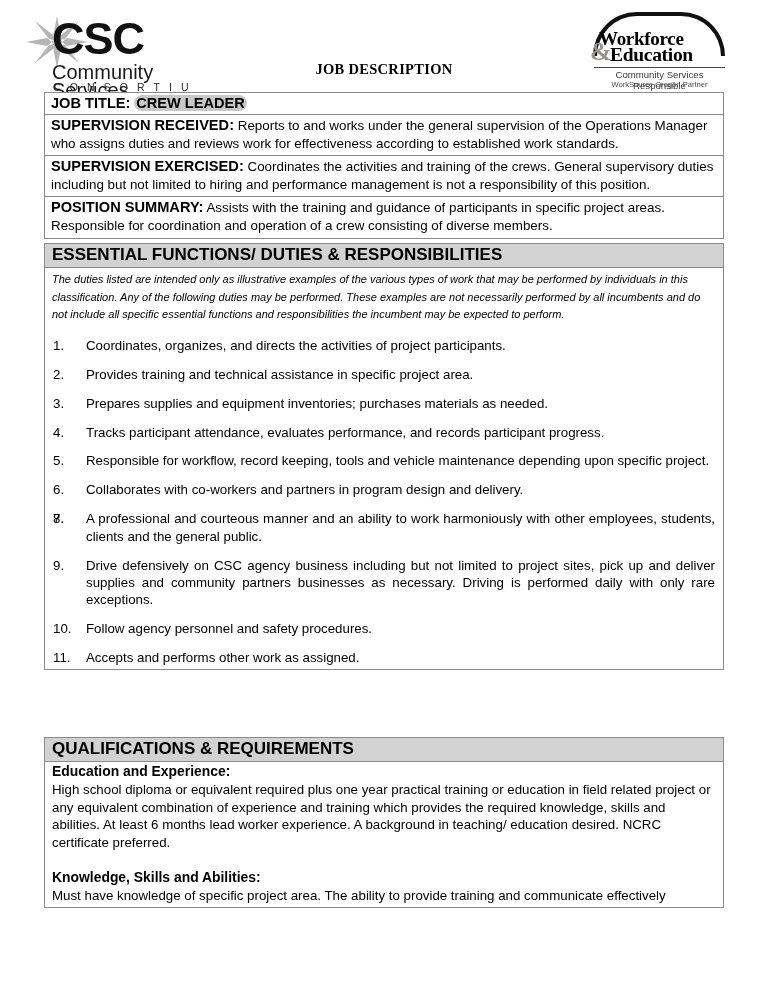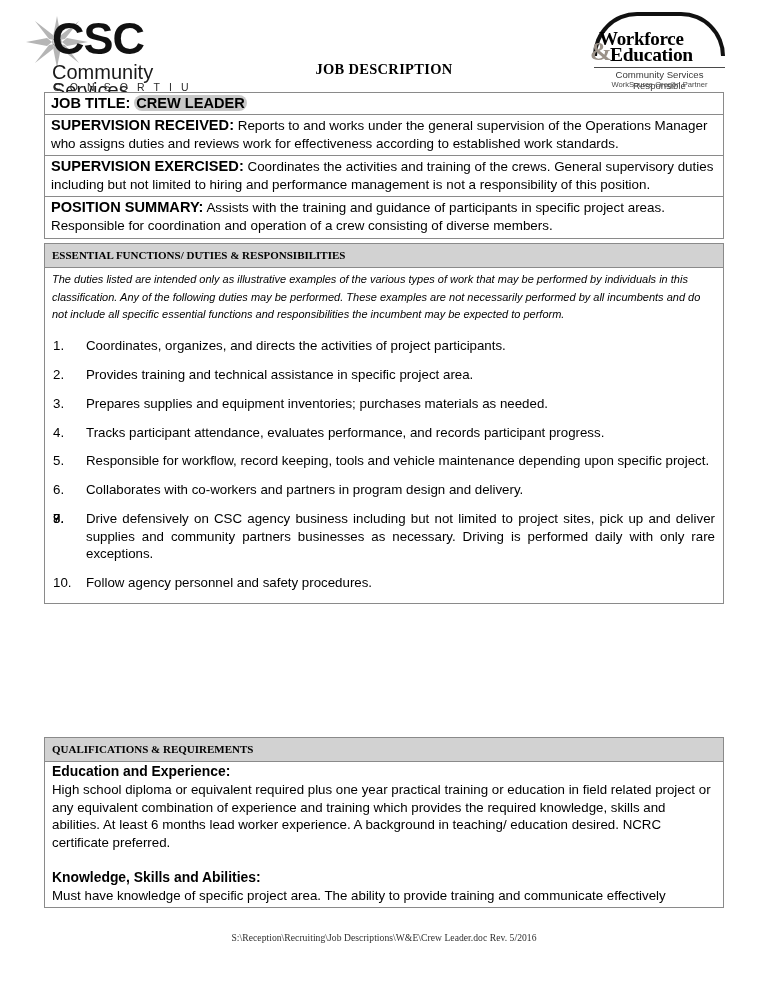--- a/index.html
+++ b/index.html
@@ -188,24 +188,23 @@
     font-weight: bold;
     font-size: 14.6px;
     padding: 0 2px;
     border-radius: 8px;
   }
   .sec-head {
     border: 1px solid #8a8a8a;
     background: #d2d2d2;
     box-sizing: border-box;
     padding: 2px 6px 3px 7px;
-    font-size: 11px;
+    font-size: 17px;
     font-weight: bold;
     line-height: 18px;
-    font-family: Liberation Serif, serif;
   }
 
   .intro-italic {
     font-style: italic;
     font-size: 11px;
     line-height: 17.6px;
     padding: 3px 6px 2px 7px;
   }
 
   
@@ -323,33 +322,33 @@
       <div class="intro-italic">The duties listed are intended only as illustrative examples of the various types of work that may be performed by individuals in this classification. Any of the following duties may be performed. These examples are not necessarily performed by all incumbents and do not include all specific essential functions and responsibilities the incumbent may be expected to perform.</div>
       <div style="height:11px;"></div>
       <ol class="duties">
         <li><span class="num">1.</span><span>Coordinates, organizes, and directs the activities of project participants.</span></li>
         <li><span class="num">2.</span><span>Provides training and technical assistance in specific project area.</span></li>
         <li><span class="num">3.</span><span>Prepares supplies and equipment inventories; purchases materials as needed.</span></li>
         <li><span class="num">4.</span><span>Tracks participant attendance, evaluates performance, and records participant progress.</span></li>
         <li><span class="num">5.</span><span>Responsible for workflow, record keeping, tools and vehicle maintenance depending upon specific project.</span></li>
         <li><span class="num">6.</span><span>Collaborates with co-workers and partners in program design and delivery.</span></li>
         <li><span class="num">7.</span></li>
-        <li class="just"><span class="num">8.</span></li>
+        <li class="just"><span class="num">8.</span><span>A professional and courteous manner and an ability to work harmoniously with other employees, students, clients and the general public.</span></li>
         <li class="just"><span class="num">9.</span><span>Drive defensively on CSC agency business including but not limited to project sites, pick up and deliver supplies and community partners businesses as necessary. Driving is performed daily with only rare exceptions.</span></li>
         <li><span class="num">10.</span><span>Follow agency personnel and safety procedures.</span></li>
+        <li style="margin-bottom:2px;"><span class="num">11.</span><span>Accepts and performs other work as assigned.</span></li>
       </ol>
     </div>
   </div>
 
   <div class="tbl" style="top:737px;">
     <div class="sec-head">QUALIFICATIONS &amp; REQUIREMENTS</div>
     <div class="qual-body">
       <p class="subhead">Education and Experience:</p>
       <p>High school diploma or equivalent required plus one year practical training or education in field related project or any equivalent combination of experience and training which provides the required knowledge, skills and abilities. At least 6 months lead worker experience.  A background in teaching/ education desired. NCRC certificate preferred.</p>
       <div class="gap"></div>
       <p class="subhead">Knowledge, Skills and Abilities:</p>
       <p>Must have knowledge of specific project area.  The ability to provide training and communicate effectively</p>
     </div>
   </div>
 
-  <div class="footer">S:\Reception\Recruiting\Job Descriptions\W&amp;E\Crew Leader.doc Rev. 5/2016</div>
 
 </div>
 
 </body></html>

